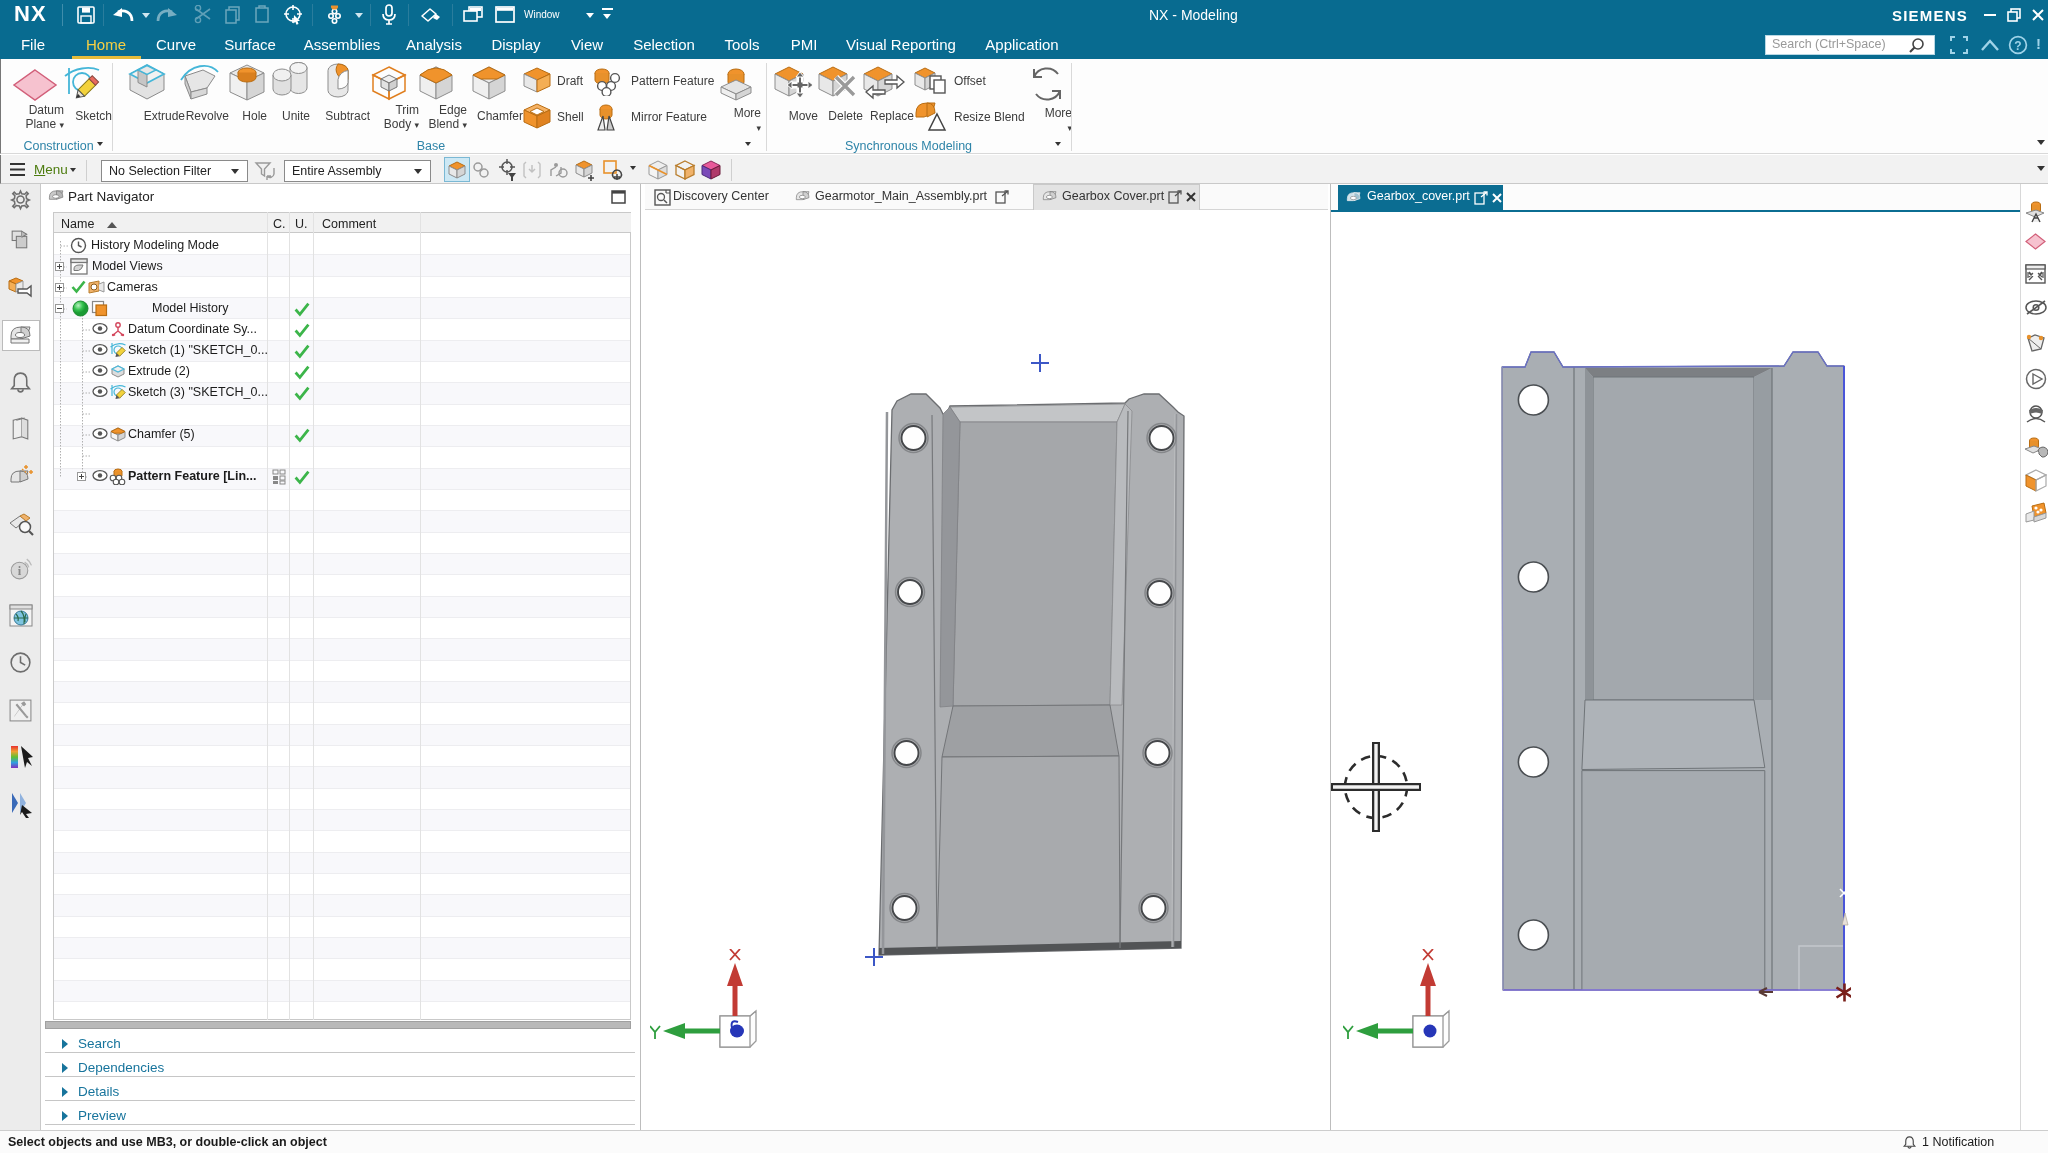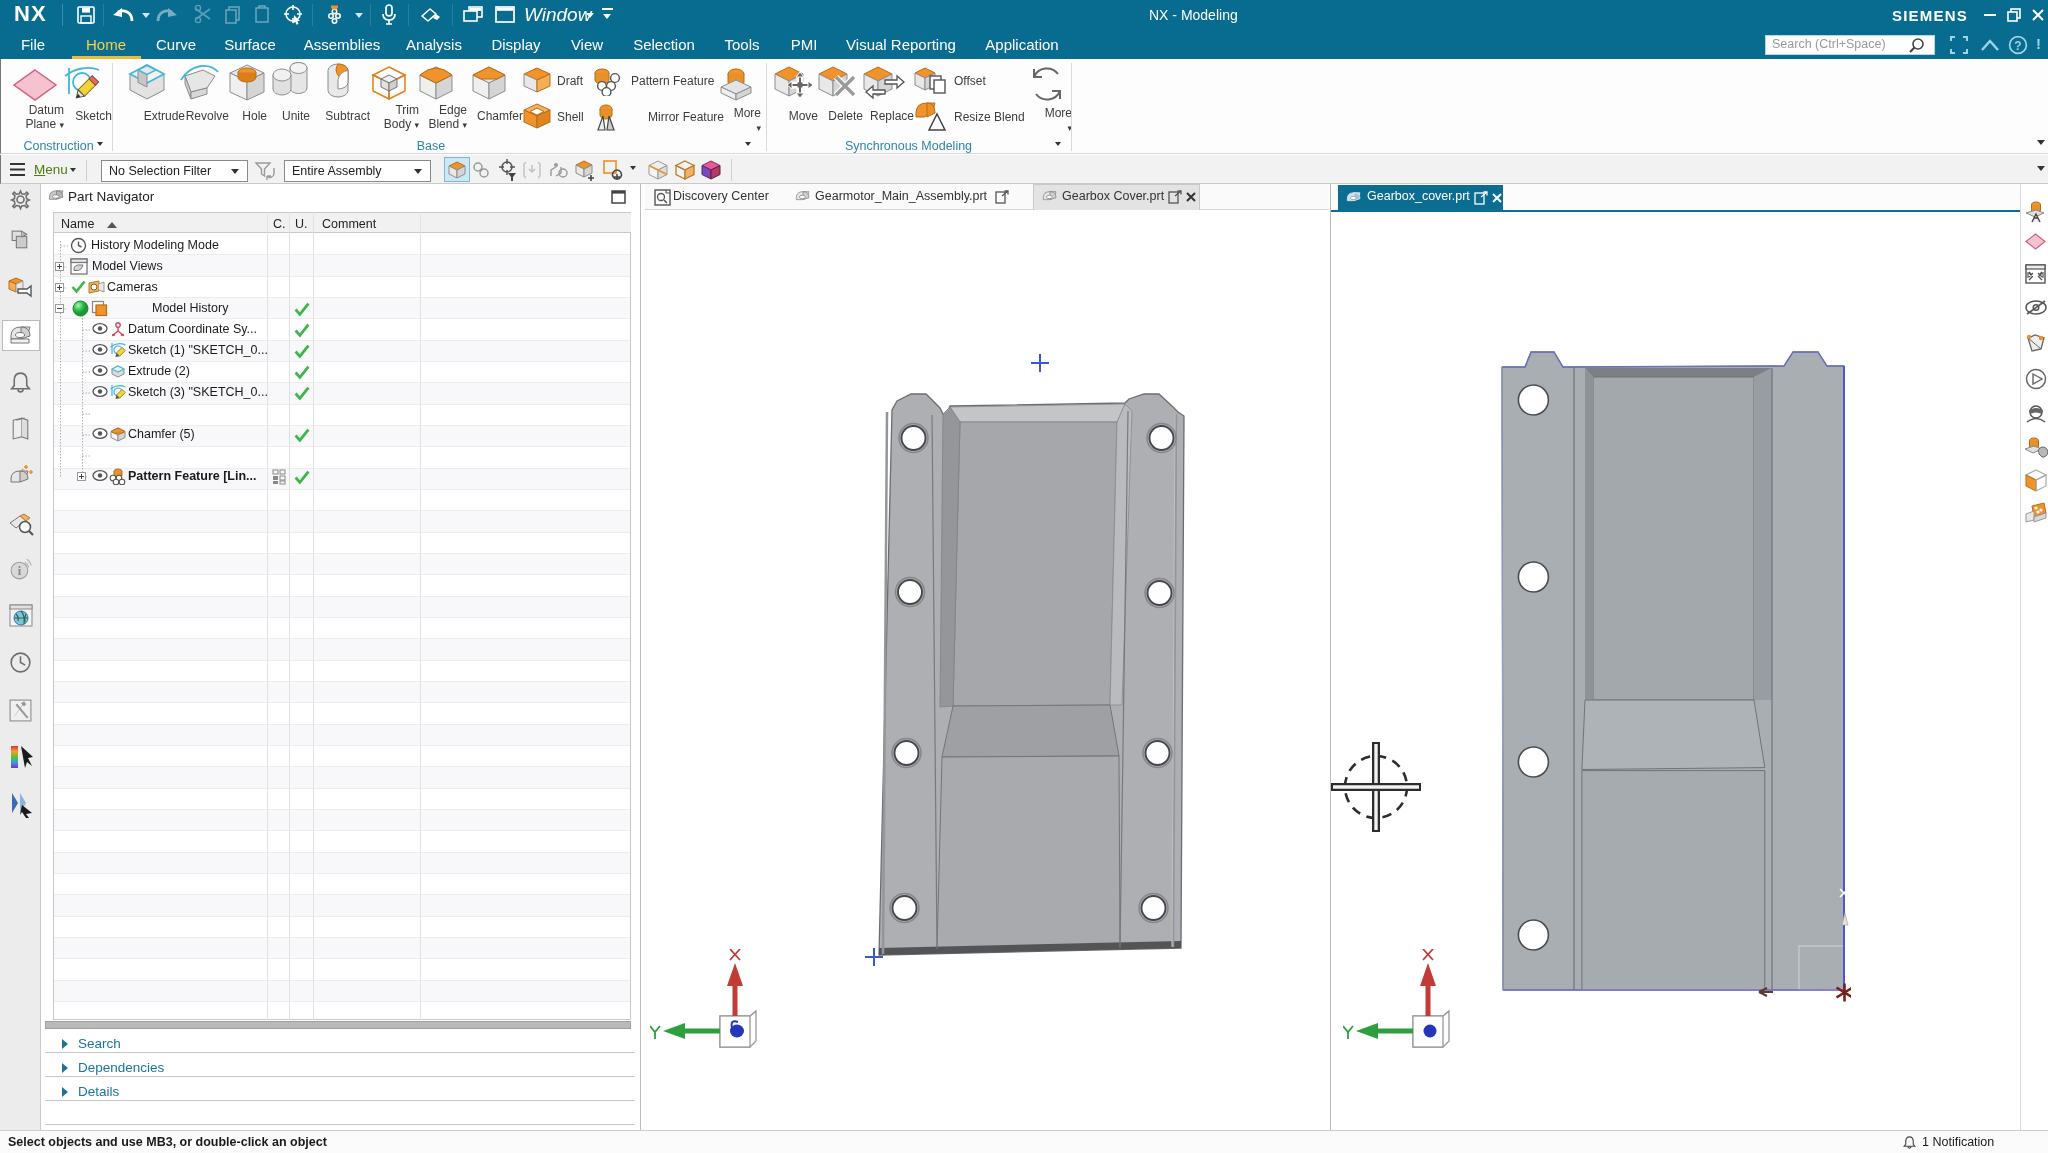--- a/index.html
+++ b/index.html
@@ -93,21 +93,21 @@
   <div class="abs" style="left:452px;top:4px;width:1px;height:22px;background:#2a7d9d;"></div>
   <svg class="abs" style="left:461px;top:4px;" width="24" height="22" viewBox="0 0 24 22">
       <rect x="8" y="3" width="13" height="10" fill="none" stroke="#fff" stroke-width="1.6"></rect>
       <rect x="3" y="7" width="13" height="10" fill="#086b90" stroke="#fff" stroke-width="1.6"></rect>
       <rect x="9" y="4" width="11" height="3" fill="#fff"></rect>
     </svg>
   <svg class="abs" style="left:493px;top:4px;" width="24" height="22" viewBox="0 0 24 22">
       <rect x="3" y="3" width="18" height="15" fill="none" stroke="#fff" stroke-width="1.7"></rect>
       <rect x="3.8" y="3.8" width="16.4" height="3" fill="#fff"></rect>
     </svg>
-  <div class="abs" style="left:524px;top:0;font-size:19px;line-height:30px;font-style:italic;">Window</div>
+  <div class="abs" style="left:524px;top:0;font-size:10px;line-height:30px;">Window</div>
   <div class="caret" style="left:586px;top:13px;border-top-color:#fff;"></div>
   <div class="abs" style="left:602px;top:8px;width:11px;height:1.8px;background:#fff;"></div>
   <div class="caret" style="left:603px;top:14px;border-top-color:#fff;border-left-width:4.5px;border-right-width:4.5px;"></div>
   <div class="abs" style="left:1149px;top:0;font-size:14px;line-height:30px;">NX - Modeling</div>
   <div class="abs" style="left:1892px;top:7px;font-size:15px;font-weight:bold;letter-spacing:1.2px;">SIEMENS</div>
   <div class="abs" style="left:1984px;top:14px;width:12px;height:2px;background:#fff;"></div>
   <svg class="abs" style="left:2007px;top:8px;" width="15" height="14" viewBox="0 0 15 14">
       <rect x="4" y="1" width="9" height="9" fill="none" stroke="#fff" stroke-width="1.6"></rect>
       <rect x="1" y="4" width="9" height="9" fill="#086b90" stroke="#fff" stroke-width="1.6"></rect>
     </svg>
@@ -250,21 +250,21 @@
         <circle cx="16.5" cy="26" r="4.4" fill="#fff" stroke="#555" stroke-width="1.4"></circle>
         <circle cx="25" cy="12" r="4.4" fill="#fff" stroke="#555" stroke-width="1.4"></circle>
       </svg>
   <div class="ribbonlabel" style="left:630px;top:74px;width:110px;text-align:left;">Pattern Feature</div>
   <svg class="abs" style="left:589px;top:102px;" width="32" height="30" viewBox="0 0 32 30">
         <ellipse cx="16" cy="7" rx="6" ry="4" fill="#f0932c" stroke="#b96d12"></ellipse>
         <path d="M10 7 v6 a6 4 0 0 0 12 0 v-6" fill="#e8912b" stroke="#b96d12"></path>
         <path d="M8 28 L13 14 L15 28 Z" fill="#eee" stroke="#444" stroke-width="1.2"></path>
         <path d="M24 28 L19 14 L17 28 Z" fill="#ccc" stroke="#444" stroke-width="1.2"></path>
       </svg>
-  <div class="ribbonlabel" style="left:630px;top:110px;width:110px;text-align:center;">Mirror Feature</div>
+  <div class="ribbonlabel" style="left:630px;top:110px;width:110px;text-align:left;">Mirror Feature</div>
   <svg class="abs" style="left:716px;top:64px;" width="38" height="38" viewBox="0 0 38 38">
         <ellipse cx="19" cy="10" rx="8" ry="5" fill="#f0932c" stroke="#b96d12"></ellipse>
         <path d="M11 10 v8 a8 5 0 0 0 16 0 v-8" fill="#e8912b" stroke="#b96d12"></path>
         <polygon points="19,16 34,23 19,30 4,23" fill="#e4e4e4" stroke="#8d8d8d"></polygon>
         <polygon points="4,23 19,30 19,36 4,29" fill="#efefef" stroke="#8d8d8d"></polygon>
         <polygon points="34,23 19,30 19,36 34,29" fill="#d5d5d5" stroke="#8d8d8d"></polygon>
       </svg>
   <div class="ribbonlabel" style="left:710px;top:106px;width:50px;">More<br><span style="font-size:9px;">▾</span></div>
   <div class="grouplabel" style="left:390px;top:139px;width:80px;">Base</div>
   <div class="caret" style="left:744px;top:142px;border-top-width:4px;border-left-width:3.5px;border-right-width:3.5px;"></div>
@@ -695,20 +695,24 @@
   <div class="secthdr" style="top:872px;">
       <div class="tri"></div>
       <div class="lbl">Dependencies</div>
     </div>
   <div class="sectline" style="left:4px;top:892px;"></div>
   <div class="secthdr" style="top:896px;">
       <div class="tri"></div>
       <div class="lbl">Details</div>
     </div>
   <div class="sectline" style="left:4px;top:916px;"></div>
+  <div class="secthdr" style="top:920px;">
+      <div class="tri"></div>
+      <div class="lbl">Preview</div>
+    </div>
   <div class="sectline" style="left:4px;top:940px;"></div>
 </div>
 <div class="abs" style="left:640px;top:184px;width:1px;height:946px;background:#bdbdbd;"></div>
 <div id="vpL">
   <div class="abs" style="left:0;top:0;width:683px;height:26px;background:#fafafa;border-bottom:1px solid #d5d5d5;"></div>
   <svg class="abs" style="left:9px;top:5px;" width="17" height="17" viewBox="0 0 17 17">
       <rect x="1" y="1" width="15" height="15" fill="none" stroke="#555" stroke-width="1.4"></rect>
       <circle cx="7" cy="8" r="3.5" fill="none" stroke="#555" stroke-width="1.3"></circle>
       <path d="M10 11 l3 3" stroke="#555" stroke-width="1.5"></path>
       <path d="M12 1 v3 M12 4 h4" stroke="#555" stroke-width="1.2"></path>

